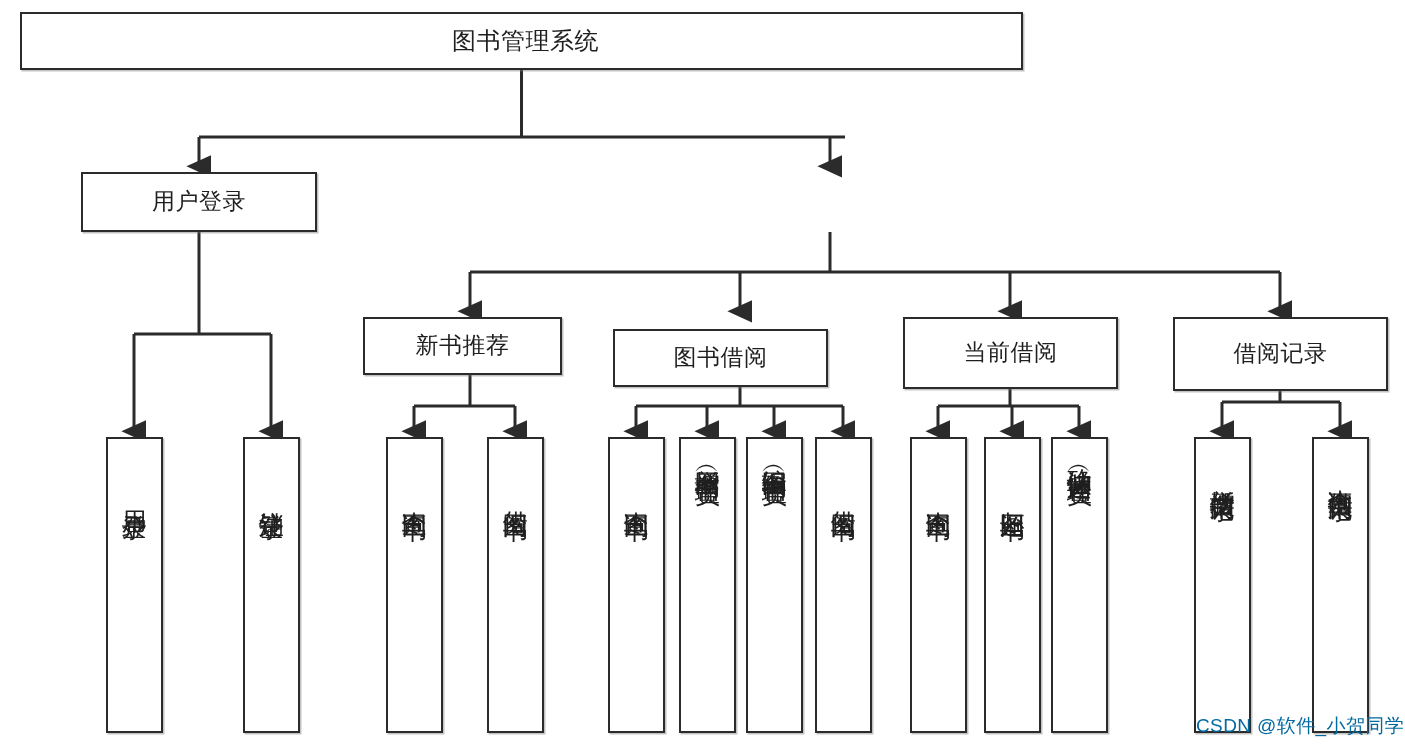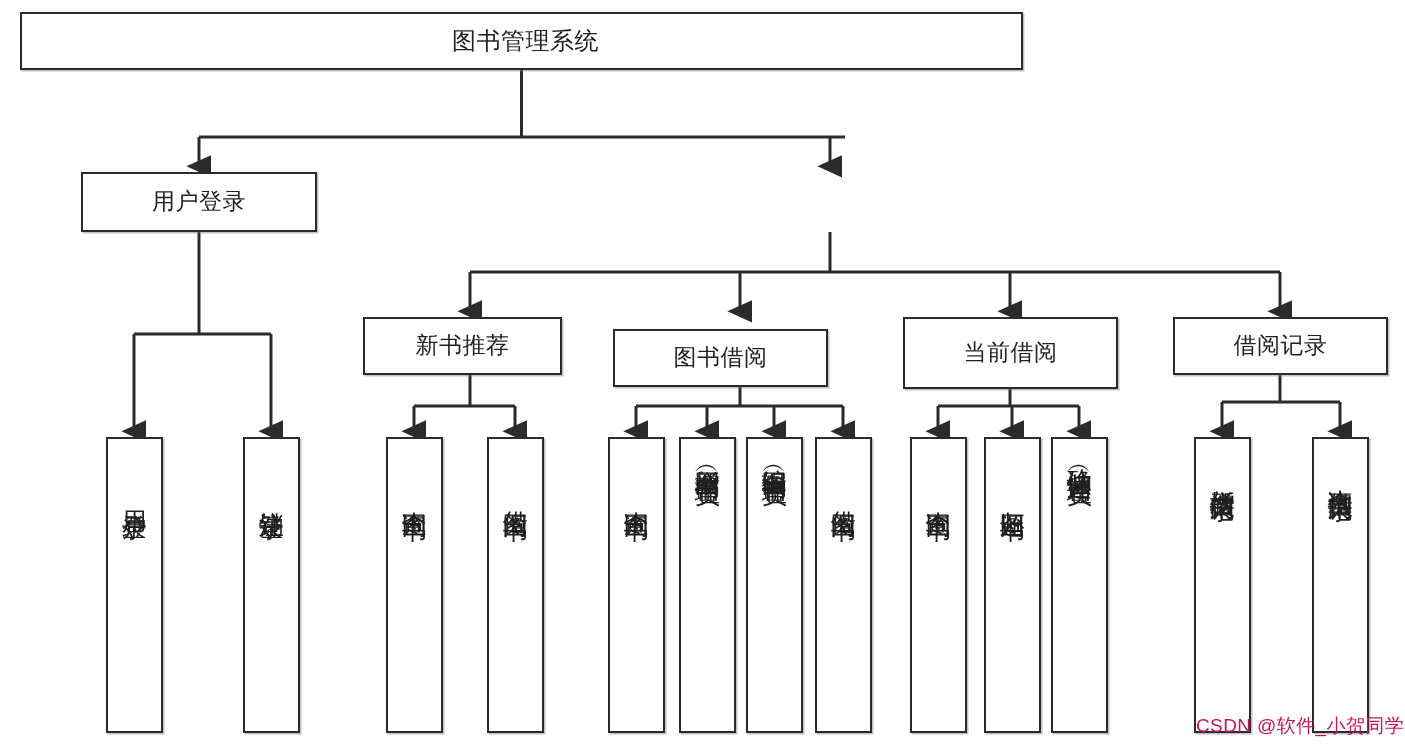--- a/index.html
+++ b/index.html
@@ -62,21 +62,21 @@
     letter-spacing: 2px;
   }
   .node.vert.tall .label {
     padding-top: 0;
   }
   .watermark {
     position: absolute;
     left: 1196px;
     top: 713px;
     font-size: 19px;
-    color: #be185d;
+    color: #0369a1;
     letter-spacing: 0.4px;
     white-space: nowrap;
   }
 </style>
 </head>
 <body>
 
 <div id="canvas">
 
   <svg id="edges" viewBox="0 0 1405 747" xmlns="http://www.w3.org/2000/svg">
@@ -139,21 +139,21 @@
 
   <div class="node horiz" style="left:363px; top:317px; width:199px; height:58px;">
     <span class="label">新书推荐</span>
   </div>
   <div class="node horiz" style="left:613px; top:317px; width:215px; height:58px;margin-top:12px;">
     <span class="label">图书借阅</span>
   </div>
   <div class="node horiz" style="left:903px; top:317px; width:215px; height:72px;">
     <span class="label">当前借阅</span>
   </div>
-  <div class="node horiz" style="left:1173px; top:317px; width:215px; height:58px;">
+  <div class="node horiz" style="left:1173px; top:317px; width:215px; height:74px;">
     <span class="label">借阅记录</span>
   </div>
 
   <div class="node vert" style="left:106px; top:437px; width:57px; height:296px;">
     <span class="label">用户登录</span>
   </div>
   <div class="node vert" style="left:243px; top:437px; width:57px; height:296px;">
     <span class="label">注销登录</span>
   </div>
   <div class="node vert" style="left:386px; top:437px; width:57px; height:296px;">

